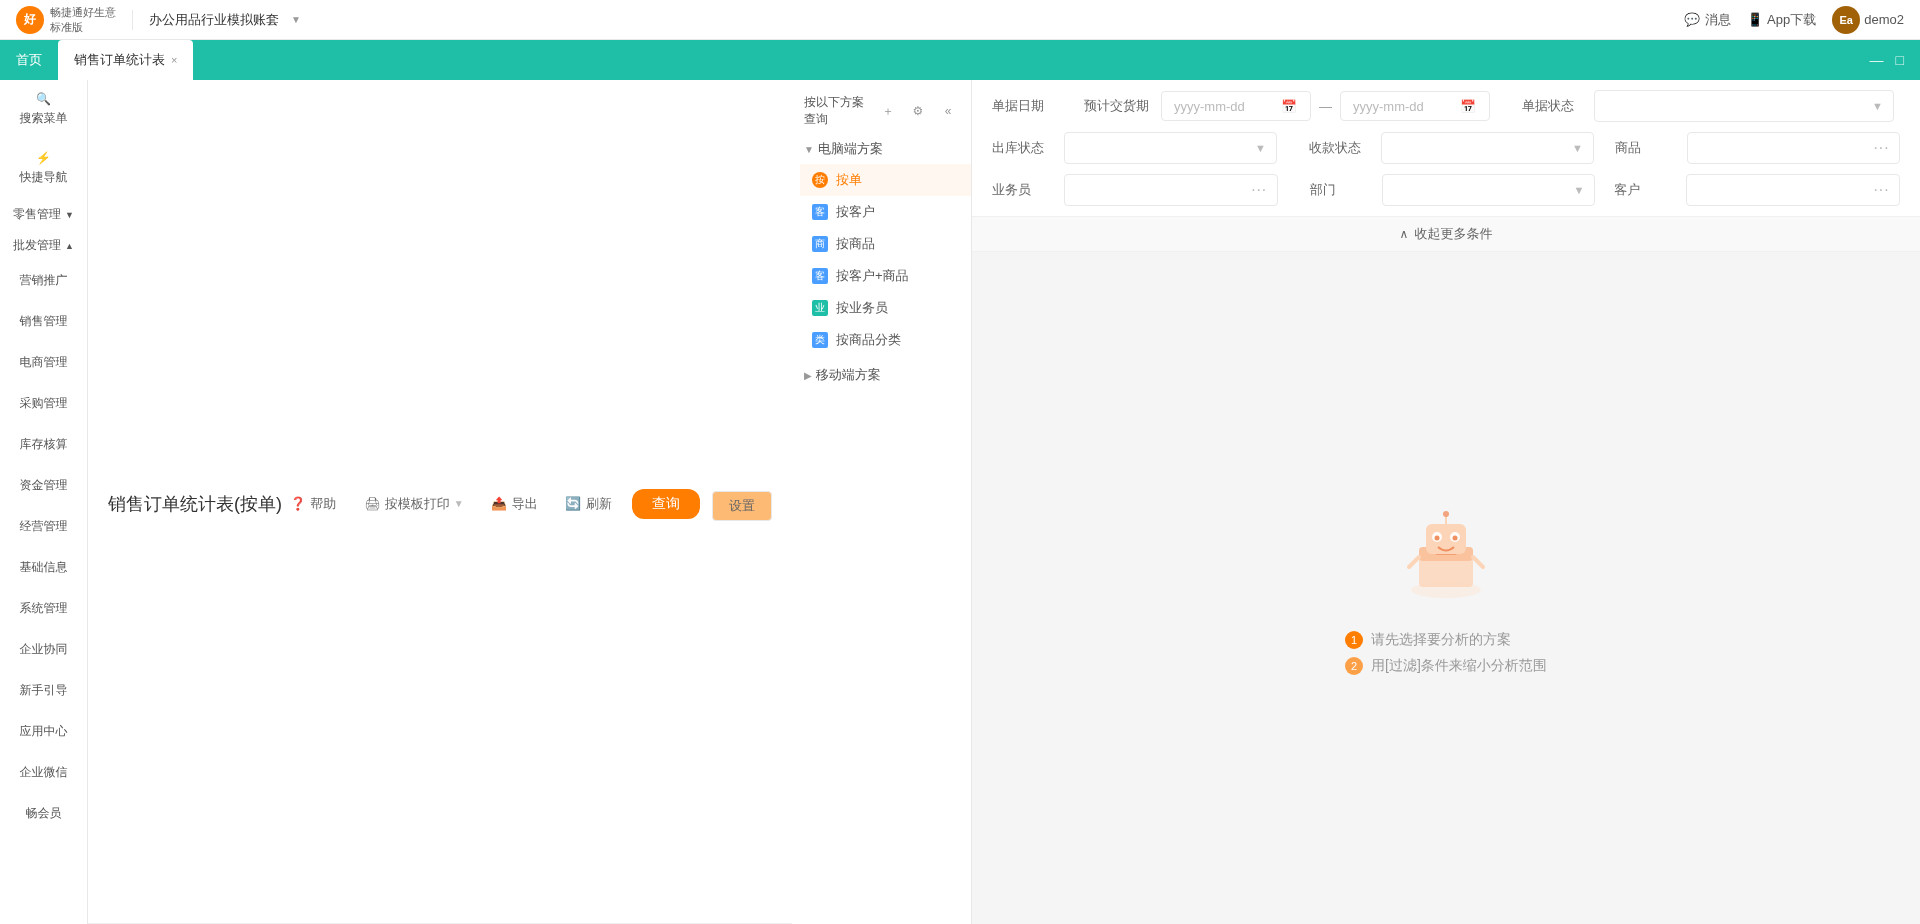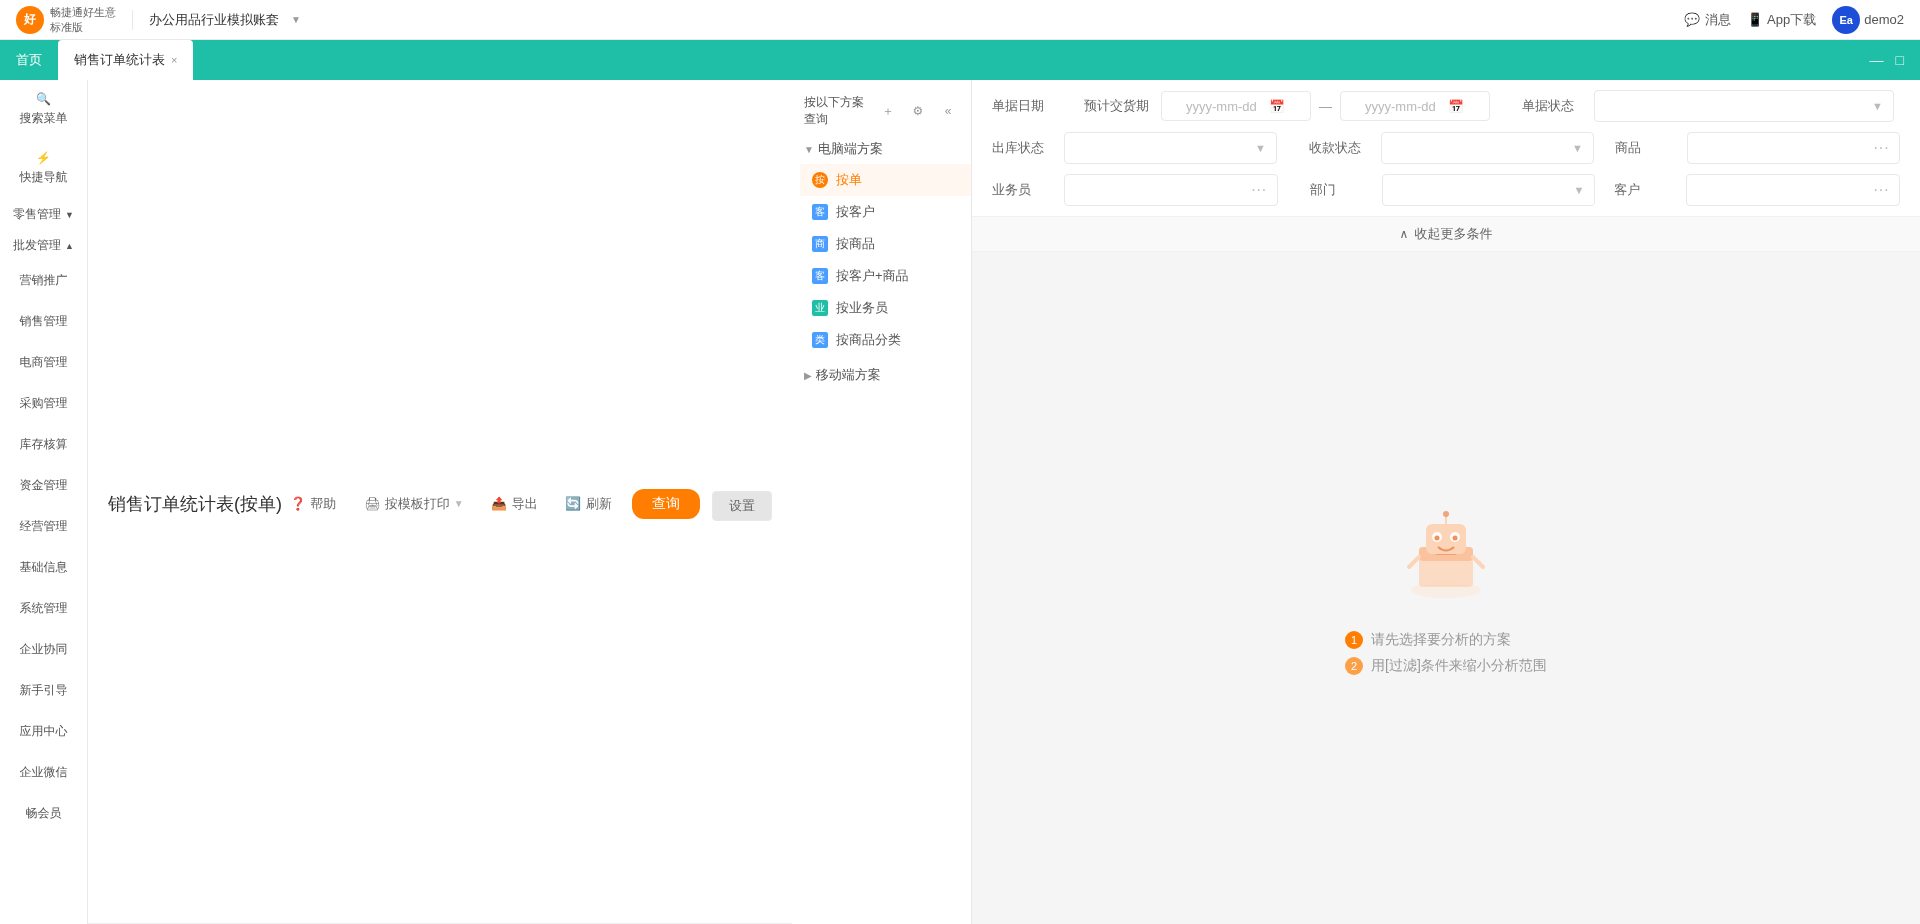--- a/index.html
+++ b/index.html
@@ -7,21 +7,21 @@
 
     
     .top-bar { height: 40px; background: #fff; display: flex; align-items: center; padding: 0 16px; border-bottom: 1px solid #e8e8e8; justify-content: space-between; flex-shrink: 0; }
     .top-bar-left { display: flex; align-items: center; gap: 8px; }
     .logo-area { display: flex; align-items: center; gap: 6px; }
     .logo-icon { width: 28px; height: 28px; background: #ff7d00; border-radius: 50%; display: flex; align-items: center; justify-content: center; color: white; font-size: 12px; font-weight: bold; }
     .logo-text { font-size: 11px; color: #666; line-height: 1.3; }
     .divider-v { width: 1px; height: 20px; background: #e8e8e8; margin: 0 8px; }
     .top-bar-right { display: flex; align-items: center; gap: 16px; }
     .top-right-item { display: flex; align-items: center; gap: 4px; color: #555; font-size: 13px; cursor: pointer; }
-    .avatar { width: 28px; height: 28px; background: #1d4ed8; border-radius: 50%; display: flex; align-items: center; justify-content: center; color: white; font-size: 11px; font-weight: bold; overflow: hidden; }
+    .avatar { width: 28px; height: 28px; background: #a16207; border-radius: 50%; display: flex; align-items: center; justify-content: center; color: white; font-size: 11px; font-weight: bold; overflow: hidden; }
 
     
     .tab-bar { height: 40px; background: #1ebfa6; display: flex; align-items: center; padding: 0; flex-shrink: 0; }
     .tab-item { height: 40px; display: flex; align-items: center; padding: 0 16px; font-size: 13px; cursor: pointer; color: rgba(255,255,255,0.85); position: relative; }
     .tab-item.home { color: white; }
     .tab-item.active { background: #fff; color: #333; border-radius: 4px 4px 0 0; }
     .tab-close { margin-left: 6px; font-size: 11px; color: #999; cursor: pointer; }
     .tab-actions { margin-left: auto; display: flex; align-items: center; gap: 12px; padding-right: 16px; color: rgba(255,255,255,0.85); }
     .tab-action-btn { cursor: pointer; font-size: 14px; }
 
@@ -47,21 +47,21 @@
     .filter-date-group { display: flex; align-items: center; gap: 6px; }
     .date-btn { padding: 3px 8px; font-size: 12px; color: #666; cursor: pointer; border-radius: 3px; }
     .date-btn.active { background: #ff7d00; color: white; border-radius: 12px; }
     .filter-dash { color: #999; }
     .filter-select { flex: 1; height: 32px; border: 1px solid #e8e8e8; border-radius: 4px; padding: 0 10px; font-size: 13px; color: #333; background: #fff; display: flex; align-items: center; justify-content: space-between; cursor: pointer; }
     .filter-select .chevron { color: #bbb; font-size: 11px; }
     .filter-dots { color: #bbb; font-size: 16px; cursor: pointer; }
 
     
     .btn-query { background: #ff7d00; color: white; border: none; padding: 6px 20px; border-radius: 12px; font-size: 13px; cursor: pointer; }
-    .btn-set { background: #e5e5e5; color: #666; border: 1px solid #e8e8e8; padding: 5px 16px; border-radius: 4px; font-size: 13px; cursor: pointer; margin-top: 4px; }
+    .btn-set { background: #fdba74; color: #666; border: 1px solid #e8e8e8; padding: 5px 16px; border-radius: 4px; font-size: 13px; cursor: pointer; margin-top: 4px; }
 
     
     .left-panel { width: 180px; background: #fff; border-right: 1px solid #e8e8e8; flex-shrink: 0; overflow-y: auto; padding: 8px 0; }
     .left-panel-header { display: flex; align-items: center; padding: 6px 12px; font-size: 13px; color: #555; gap: 6px; }
     .plan-section { margin-bottom: 4px; }
     .plan-section-title { display: flex; align-items: center; padding: 6px 12px; font-size: 13px; color: #555; cursor: pointer; }
     .plan-items { padding-left: 8px; }
     .plan-item { display: flex; align-items: center; padding: 7px 12px; font-size: 13px; color: #555; cursor: pointer; gap: 8px; }
     .plan-item.active { color: #ff7d00; background: #fff7f0; }
     .plan-item-icon { width: 16px; height: 16px; border-radius: 2px; display: flex; align-items: center; justify-content: center; font-size: 10px; background: #ff7d00; color: white; }
@@ -77,21 +77,21 @@
 
     
     .content-right { flex: 1; display: flex; flex-direction: column; overflow: hidden; }
 
     
     .filter-top { background: #fff; padding: 10px 20px 0; border-bottom: 1px solid #f0f0f0; flex-shrink: 0; }
     .filter-top-row { display: flex; align-items: center; gap: 12px; margin-bottom: 10px; }
     .filter-top-row:last-child { margin-bottom: 0; }
 
     .filter-date-input { display: flex; align-items: center; gap: 4px; }
-    .date-input-box { height: 30px; border: 1px solid #e8e8e8; border-radius: 4px; padding: 0 24px; font-size: 13px; color: #bbb; background: #fff; display: flex; align-items: center; min-width: 150px; }
+    .date-input-box { height: 30px; border: 1px solid #e8e8e8; border-radius: 4px; padding: 0 12px; font-size: 13px; color: #bbb; background: #fff; display: flex; align-items: center; min-width: 150px; }
 
     
     .collapse-row { display: flex; justify-content: center; align-items: center; padding: 8px 0; background: #f9f9f9; border-top: 1px solid #f0f0f0; cursor: pointer; color: #666; font-size: 13px; gap: 6px; }
 
     
     .empty-state { flex: 1; display: flex; flex-direction: column; align-items: center; justify-content: center; gap: 16px; }
     .empty-tips { display: flex; flex-direction: column; gap: 8px; }
     .empty-tip { display: flex; align-items: center; gap: 8px; color: #999; font-size: 14px; }
     .tip-num { width: 18px; height: 18px; border-radius: 50%; background: #ff7d00; color: white; font-size: 11px; display: flex; align-items: center; justify-content: center; flex-shrink: 0; }
     .tip-num.num2 { background: #ff7d00; opacity: 0.7; }

